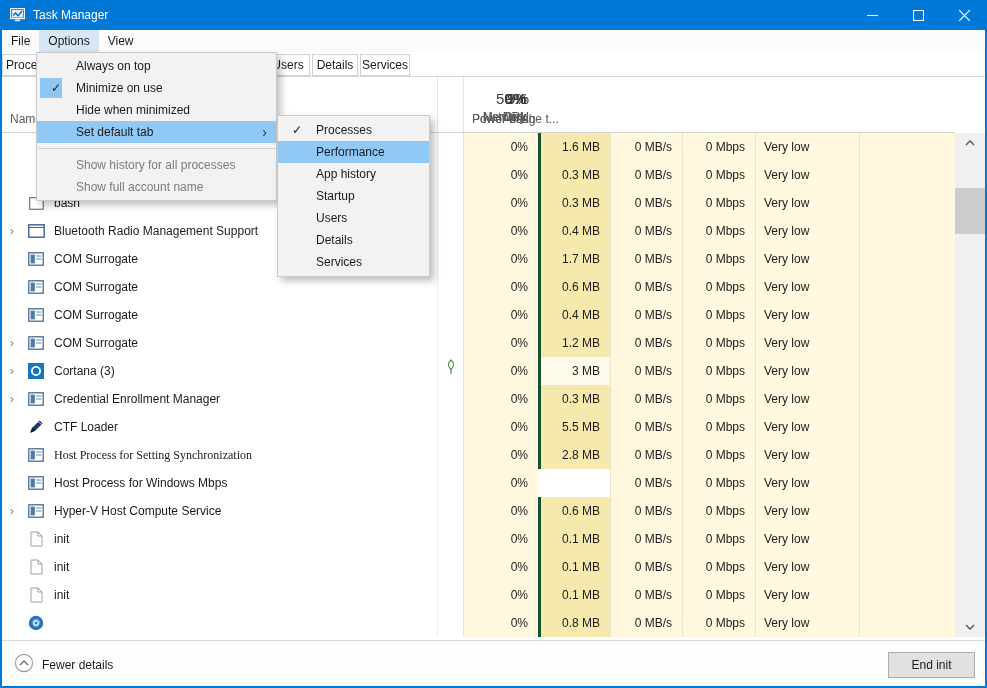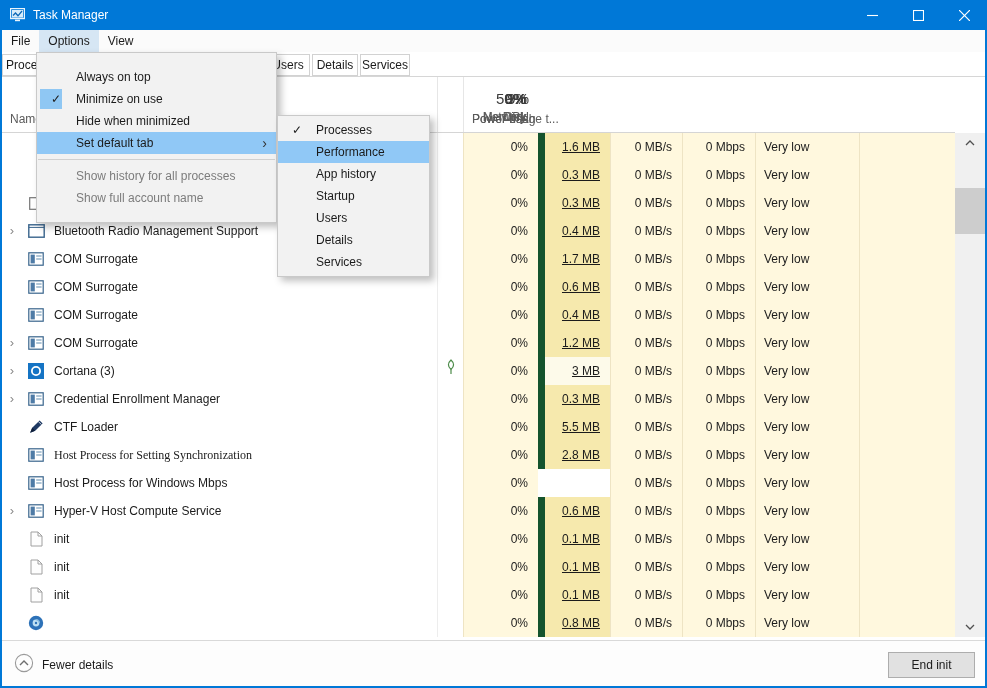--- a/index.html
+++ b/index.html
@@ -41,33 +41,33 @@
   
   .rows { position:absolute; left:2px; top:133px; width:953px; height:504px; }
   .prow { position:absolute; left:0; width:953px; height:28px; }
   .cell { position:absolute; top:0; height:28px; line-height:28px; font-size:12px; color:#1b1b1b; white-space:nowrap; }
   .c-name { display:flex; align-items:center; }
   .chev { width:20px; text-align:center; color:#8A8A8A; font-size:13px; }
   .icobox { width:28px; display:flex; justify-content:center; align-items:center; }
   .pname { margin-left:4px; }
   .c-status { border-left:1px solid #EDEDED; display:flex; align-items:center; justify-content:center; }
   .c-num { text-align:right; padding-right:10px; background:#FFF8DE; }
-  .c-mem { background:#F6E9AD; border-left:7px solid #14532d;text-decoration:underline; }
+  .c-mem { background:#F6E9AD; border-left:3px solid #14532d; }
   .c-mem.zero { background:#FDFAEA; }
   .c-yl { border-left:1px solid #EEE4C4; }
   .c-power { text-align:left; padding-left:8px; background:#FFF8DE; border-left:1px solid #EEE4C4; }
   .c-trend { background:#FFF8DE; border-left:1px solid #EEE4C4; }
 
   
   .scrollbar { position:absolute; left:955px; top:133px; width:30px; height:504px; background:#F0F0F0; }
   .sb-btn { position:absolute; left:0; width:30px; height:20px; display:flex; align-items:center; justify-content:center; }
   .sb-thumb { position:absolute; left:0; top:55px; width:30px; height:46px; background:#CDCDCD; }
 
   
-  .menu { position:absolute; background:#F2F2F2; border:1px solid #C9C9C9; box-shadow:4px 4px 7px rgba(0,0,0,.25); font-size:12px; color:#1b1b1b; padding:13px 0; z-index:30; }
+  .menu { position:absolute; background:#F2F2F2; border:1px solid #C9C9C9; box-shadow:4px 4px 7px rgba(0,0,0,.25); font-size:12px; color:#1b1b1b; padding:2px 0; z-index:30; }
   .options-menu { left:36px; top:52px; width:241px; }
   .sub-menu { left:277px; top:115px; width:153px; padding:3px 0; z-index:31; }
   .mi { position:relative; height:22px; line-height:22px; padding-left:39px; }
   .sub-menu .mi { padding-left:38px; }
   .mi.hl { background:#90C8F6; }
   .mi.dis { color:#7C7C7C; }
   .mi .check { position:absolute; left:8px; top:0; width:22px; height:22px; text-align:center; color:#222; font-size:12px; line-height:22px; }
   .mi .checkbox-bg { position:absolute; left:3px; top:1px; width:22px; height:20px; background:#8FC7F3; }
   .mi .subarrow { position:absolute; right:9px; top:0; font-size:14px; color:#333; }
   .msep { height:1px; background:#D0D0D0; margin:5px 1px; }

